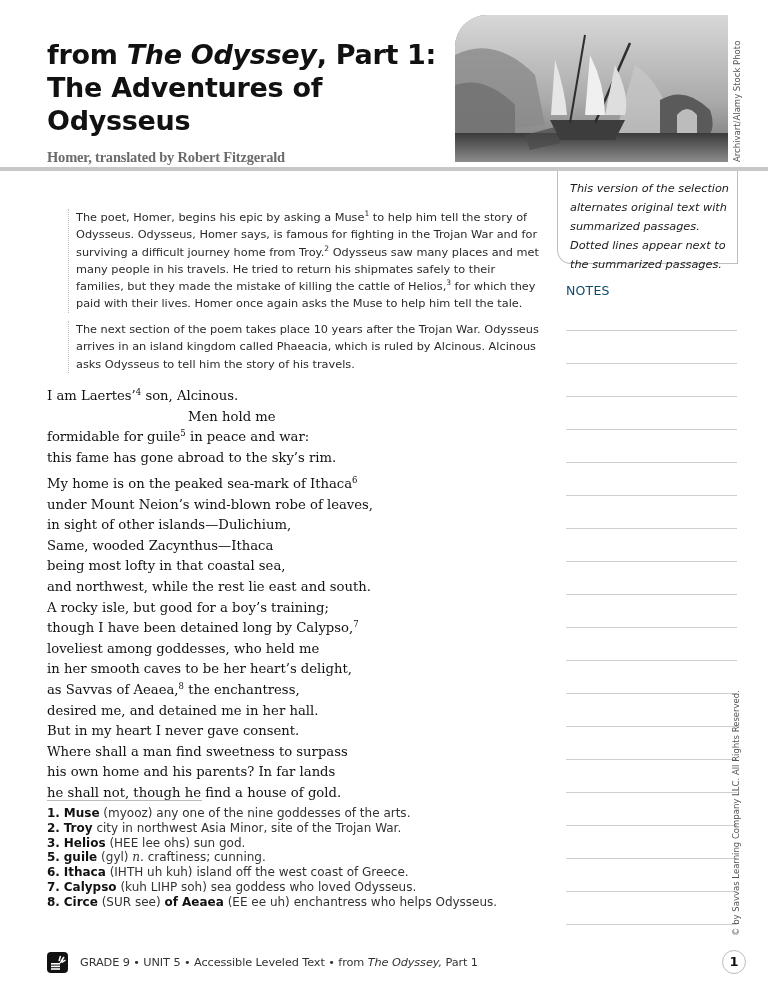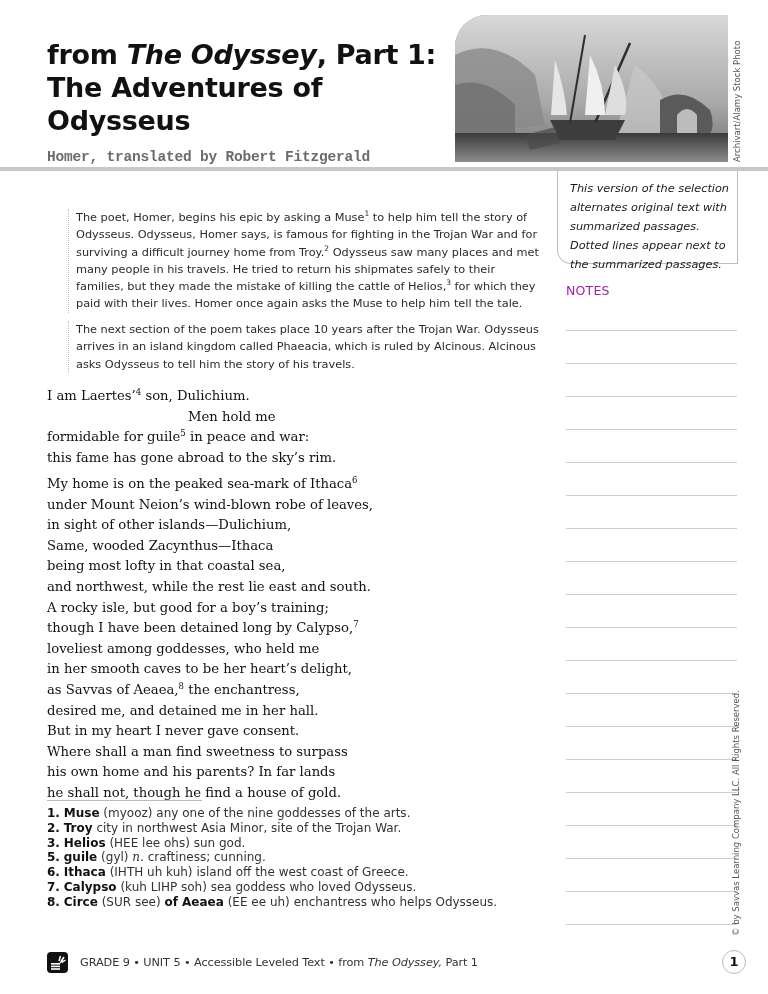--- a/index.html
+++ b/index.html
@@ -1,32 +1,32 @@
 <!DOCTYPE html>
 <html><head>
 <meta charset="utf-8">
 <style>
   html, body { margin: 0; padding: 0; background: #ffffff; }
   body { width: 768px; height: 994px; position: relative; overflow: hidden; font-family: "DejaVu Sans", sans-serif; color: #1a1a1a; }
 
   .title-block { position: absolute; left: 47px; top: 38px; width: 410px; }
   .title { font-family: "DejaVu Sans", sans-serif; font-weight: bold; font-size: 27px; line-height: 33px; color: #111; margin: 0; letter-spacing: -0.3px; }
   .title i { font-style: italic; }
-  .author { font-family: Liberation Mono, monospace; font-weight: bold; font-size: 14.5px; color: #6b6b6b; margin-top: 12px; letter-spacing: -0.2px; }
+  .author { font-family: Liberation Serif, serif; font-weight: bold; font-size: 14.5px; color: #6b6b6b; margin-top: 12px; letter-spacing: -0.2px; }
   .genre { font-family: "DejaVu Sans", sans-serif; font-size: 10.5px; color: #111; margin-top: 10px; letter-spacing: -0.1px; }
 
   .hero-image { position: absolute; left: 455px; top: 15px; width: 273px; height: 147px; border-top-left-radius: 32px; overflow: hidden; background: #8a8a8a; }
   .photo-credit { position: absolute; left: 732px; top: 162px; transform-origin: 0 0; transform: rotate(-90deg); font-size: 8.5px; color: #555; white-space: nowrap; }
 
   .header-rule { position: absolute; left: 0; top: 167px; width: 768px; height: 4px; background: #c8c8c8; }
 
   .callout { position: absolute; left: 557px; top: 171px; width: 179px; height: 92px; border-left: 1px solid #bdbdbd; border-right: 1px solid #bdbdbd; border-bottom: 1px solid #bdbdbd; border-bottom-left-radius: 14px; }
   .callout-text { position: absolute; left: 12px; top: 8px; width: 165px; font-style: italic; font-size: 11.3px; line-height: 19px; color: #1a1a1a; }
 
-  .notes-label { position: absolute; left: 566px; top: 283px; font-size: 12.5px; color: #a21caf; letter-spacing: 0.2px; }
+  .notes-label { position: absolute; left: 566px; top: 283px; font-size: 12.5px; color: #0c4a6e; letter-spacing: 0.2px; }
   .notes-lines { position: absolute; left: 566px; top: 298px; width: 171px; }
   .notes-line { height: 32px; border-bottom: 1px solid #cfcfcf; }
 
   .copyright { position: absolute; left: 731px; top: 936px; transform-origin: 0 0; transform: rotate(-90deg); font-size: 8.5px; color: #555; white-space: nowrap; }
 
   .summary { position: absolute; left: 68px; width: 470px; border-left: 1.5px dotted #bdbdbd; padding-left: 7px; font-size: 11.3px; line-height: 17.3px; color: #2a2a2a; }
   .summary sup { font-size: 7.5px; line-height: 0; }
   .summary-1 { top: 209px; }
   .summary-2 { top: 321px; }
 
@@ -123,21 +123,21 @@
 <div class="copyright">© by Savvas Learning Company LLC. All Rights Reserved.</div>
 
 <div class="summary summary-1">
   <span>The poet, Homer, begins his epic by asking a Muse</span><sup>1</sup><span> to help him tell the story of Odysseus. Odysseus, Homer says, is famous for fighting in the Trojan War and for surviving a difficult journey home from Troy.</span><sup>2</sup><span> Odysseus saw many places and met many people in his travels. He tried to return his shipmates safely to their families, but they made the mistake of killing the cattle of Helios,</span><sup>3</sup><span> for which they paid with their lives. Homer once again asks the Muse to help him tell the tale.</span>
 </div>
 <div class="summary summary-2">
   <span>The next section of the poem takes place 10 years after the Trojan War. Odysseus arrives in an island kingdom called Phaeacia, which is ruled by Alcinous. Alcinous asks Odysseus to tell him the story of his travels.</span>
 </div>
 
 <div class="poem stanza-1" id="stanza1">
-    <span class="line"><span>I am Laertes’</span><sup>4</sup><span> son, Dulichium.</span></span>
+    <span class="line"><span>I am Laertes’</span><sup>4</sup><span> son, Alcinous.</span></span>
     <span class="line indent"><span>Men hold me</span></span>
     <span class="line"><span>formidable for guile</span><sup>5</sup><span> in peace and war:</span></span>
     <span class="line"><span>this fame has gone abroad to the sky’s rim.</span></span>
   </div>
 <div class="poem stanza-2" id="stanza2">
     <span class="line"><span>My home is on the peaked sea-mark of Ithaca</span><sup>6</sup></span>
     <span class="line"><span>under Mount Neion’s wind-blown robe of leaves,</span></span>
     <span class="line"><span>in sight of other islands—Dulichium,</span></span>
     <span class="line"><span>Same, wooded Zacynthus—Ithaca</span></span>
     <span class="line"><span>being most lofty in that coastal sea,</span></span>

